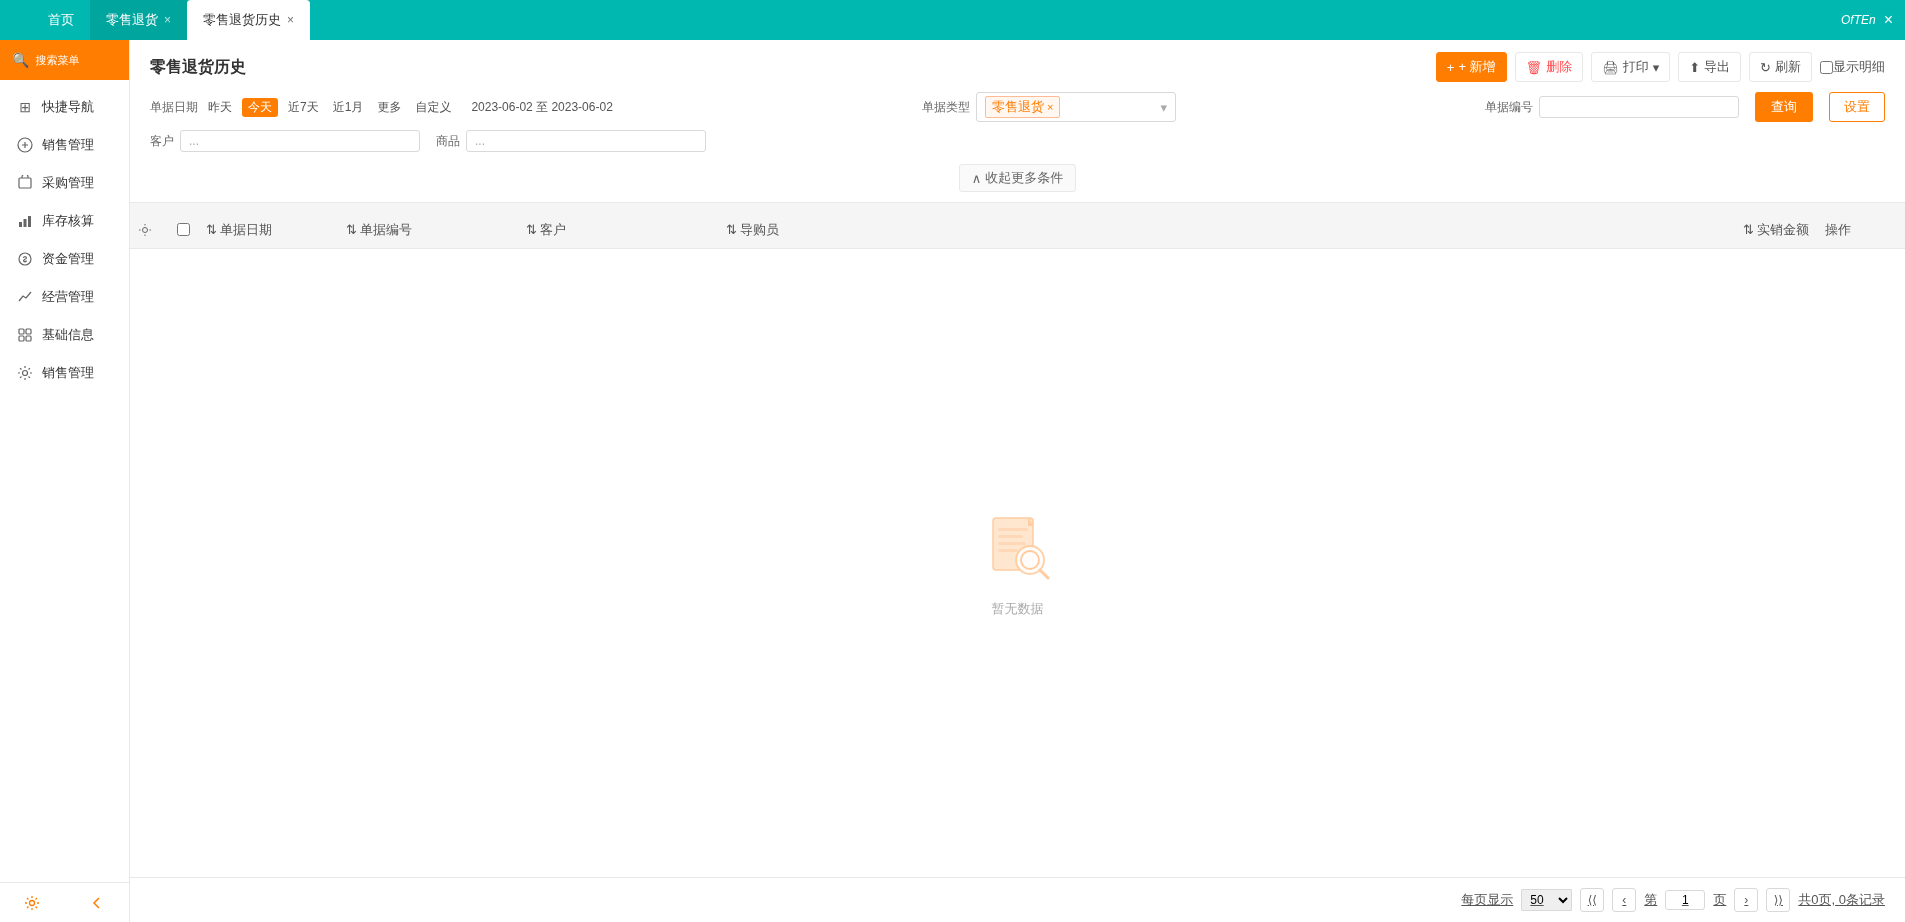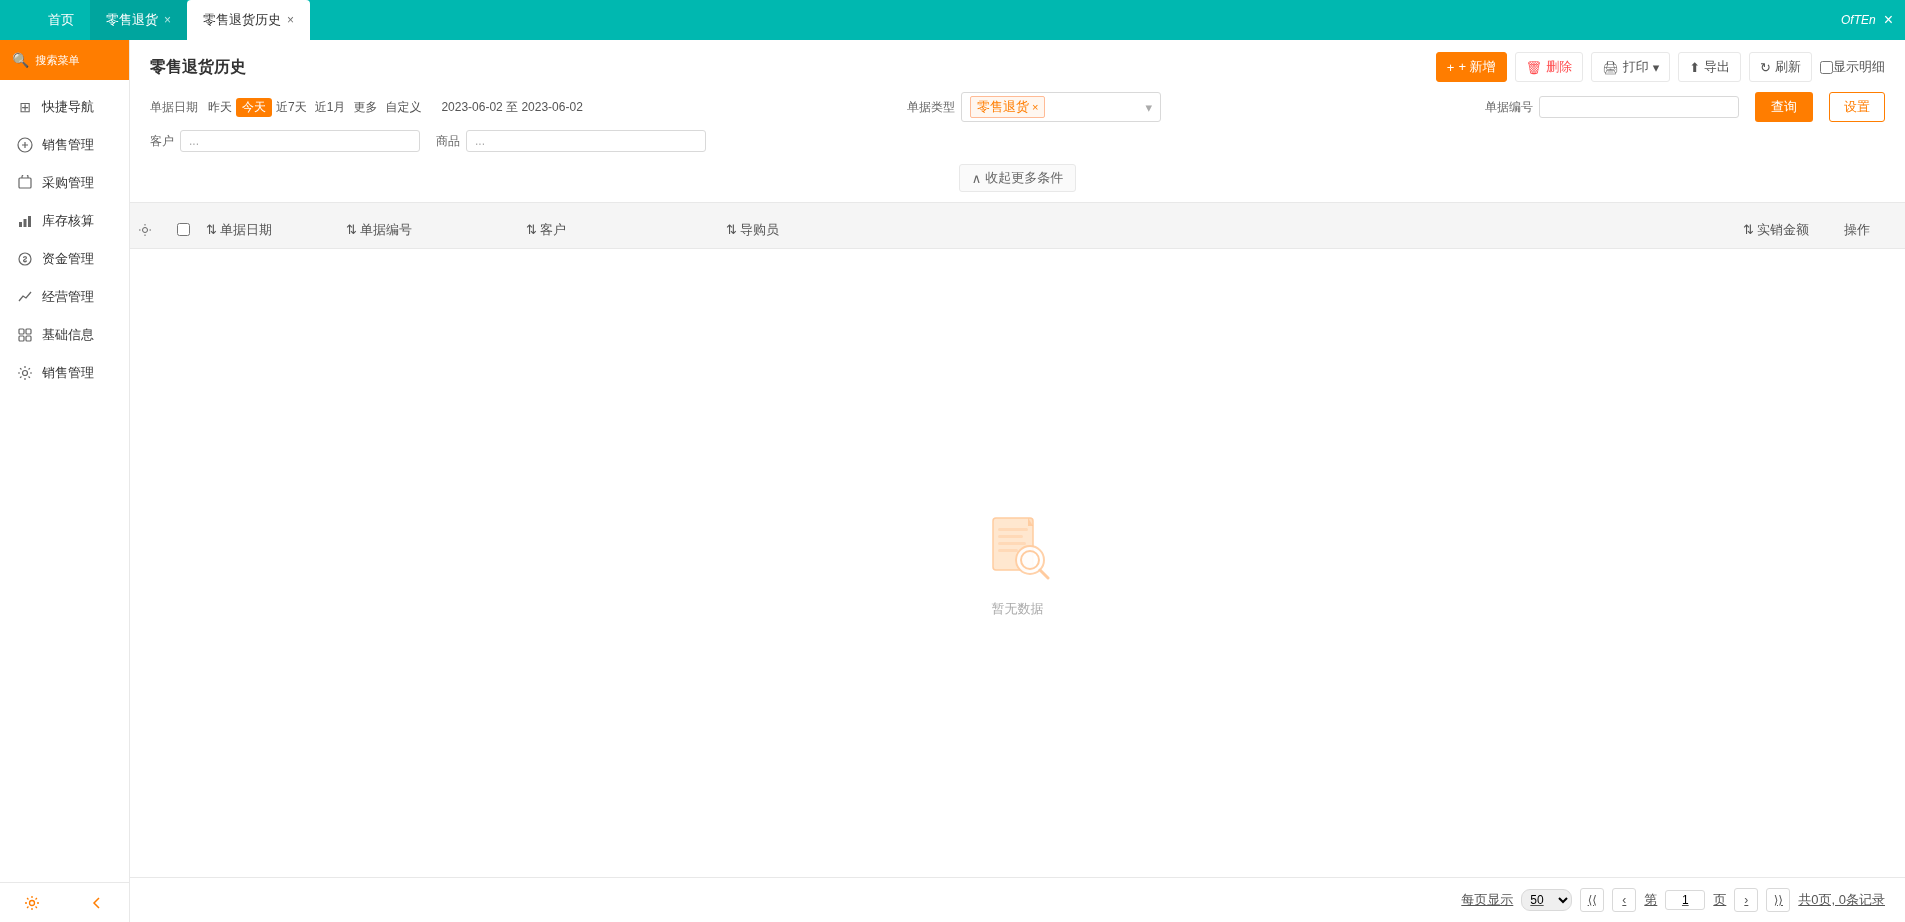--- a/index.html
+++ b/index.html
@@ -236,21 +236,21 @@
       gap: 6px;
     }
     .filter-label {
       color: #666;
       font-size: 12px;
       white-space: nowrap;
     }
     .filter-date-options {
       display: flex;
       align-items: center;
-      gap: 0;
+      gap: 6px;
     }
     .date-option {
       color: #555;
       font-size: 12px;
       cursor: pointer;
       padding: 1px 4px;
     }
     .date-option.active {
       background: #ff7d00;
       color: #fff;
@@ -343,21 +343,21 @@
       padding: 0 8px;
       white-space: nowrap;
     }
     .th.settings-col { width: 30px; padding: 0; }
     .th.check-col { width: 30px; padding: 0; justify-content: center; }
     .th.date-col { width: 140px; }
     .th.docno-col { width: 180px; }
     .th.customer-col { width: 200px; }
     .th.guide-col { flex: 1; }
     .th.amount-col { width: 120px; justify-content: flex-end; }
-    .th.action-col { width: 80px; justify-content: center; }
+    .th.action-col { width: 80px; }
 
     
     .empty-state {
       flex: 1;
       display: flex;
       flex-direction: column;
       align-items: center;
       justify-content: center;
       color: #aaa;
       font-size: 13px;
@@ -373,21 +373,21 @@
       background: #fff;
       border-top: 1px solid #e8e8e8;
       gap: 8px;
       flex-shrink: 0;
       font-size: 12px;
       color: #555;
       text-decoration: underline;
     }
     .pagination-select {
       border: 1px solid #d9d9d9;
-      border-radius: 9px;
+      border-radius: 1px;
       padding: 2px 4px;
       font-size: 12px;
       cursor: pointer;
     }
     .pagination-btn {
       border: 1px solid #d9d9d9;
       border-radius: 3px;
       width: 24px;
       height: 24px;
       display: flex;

